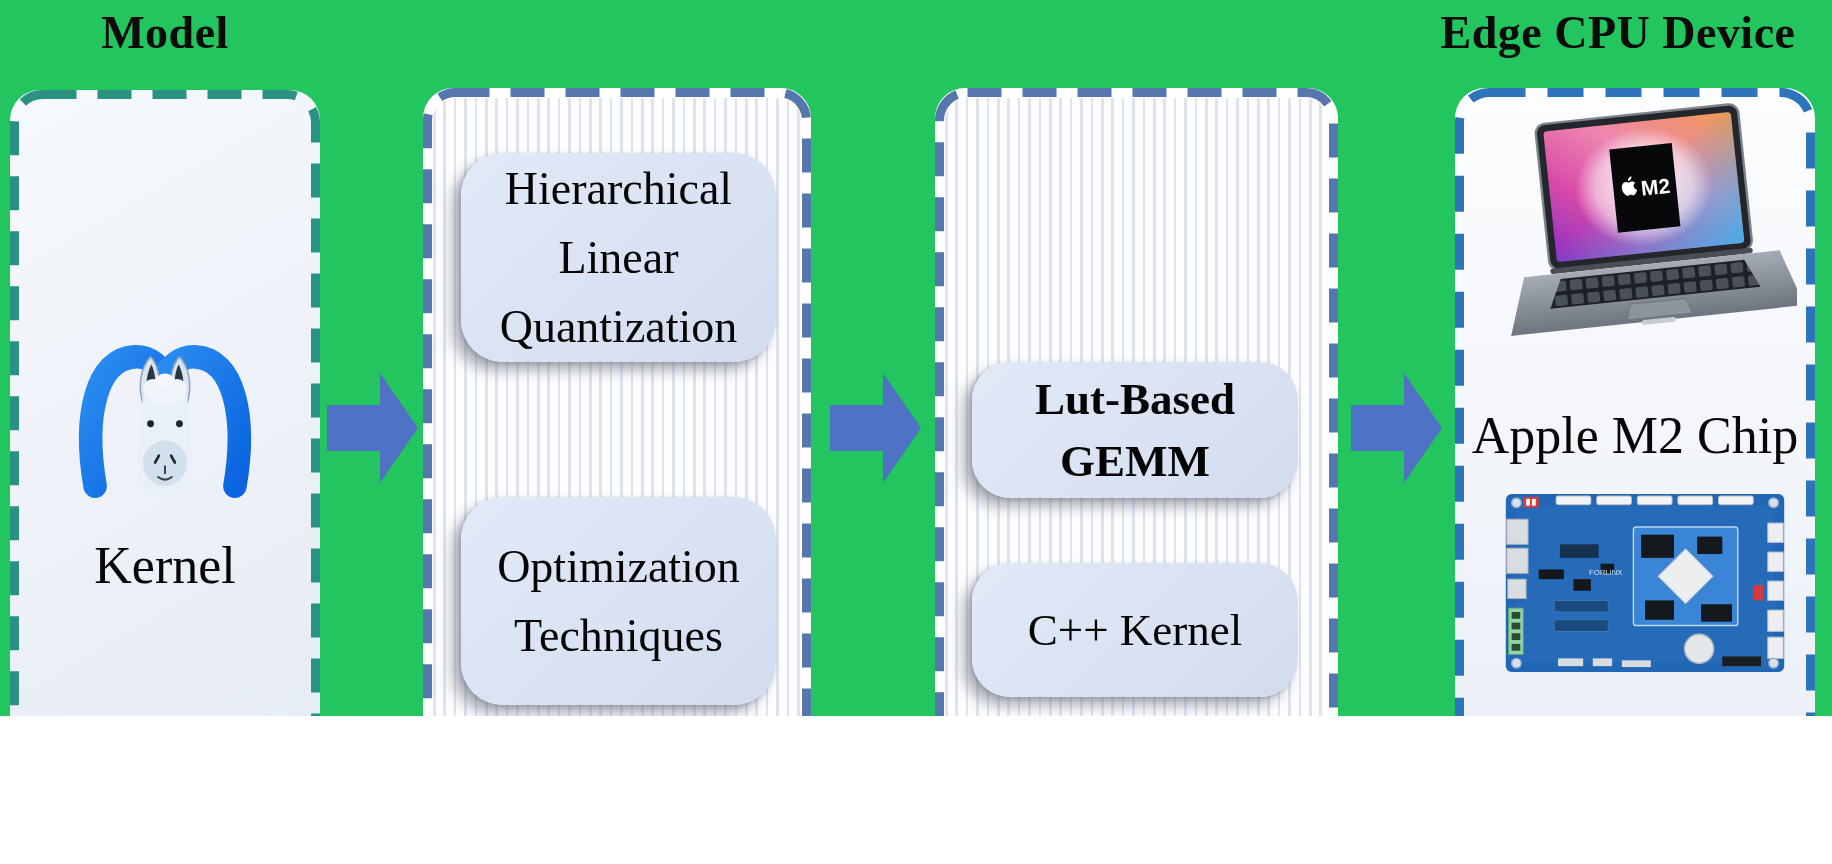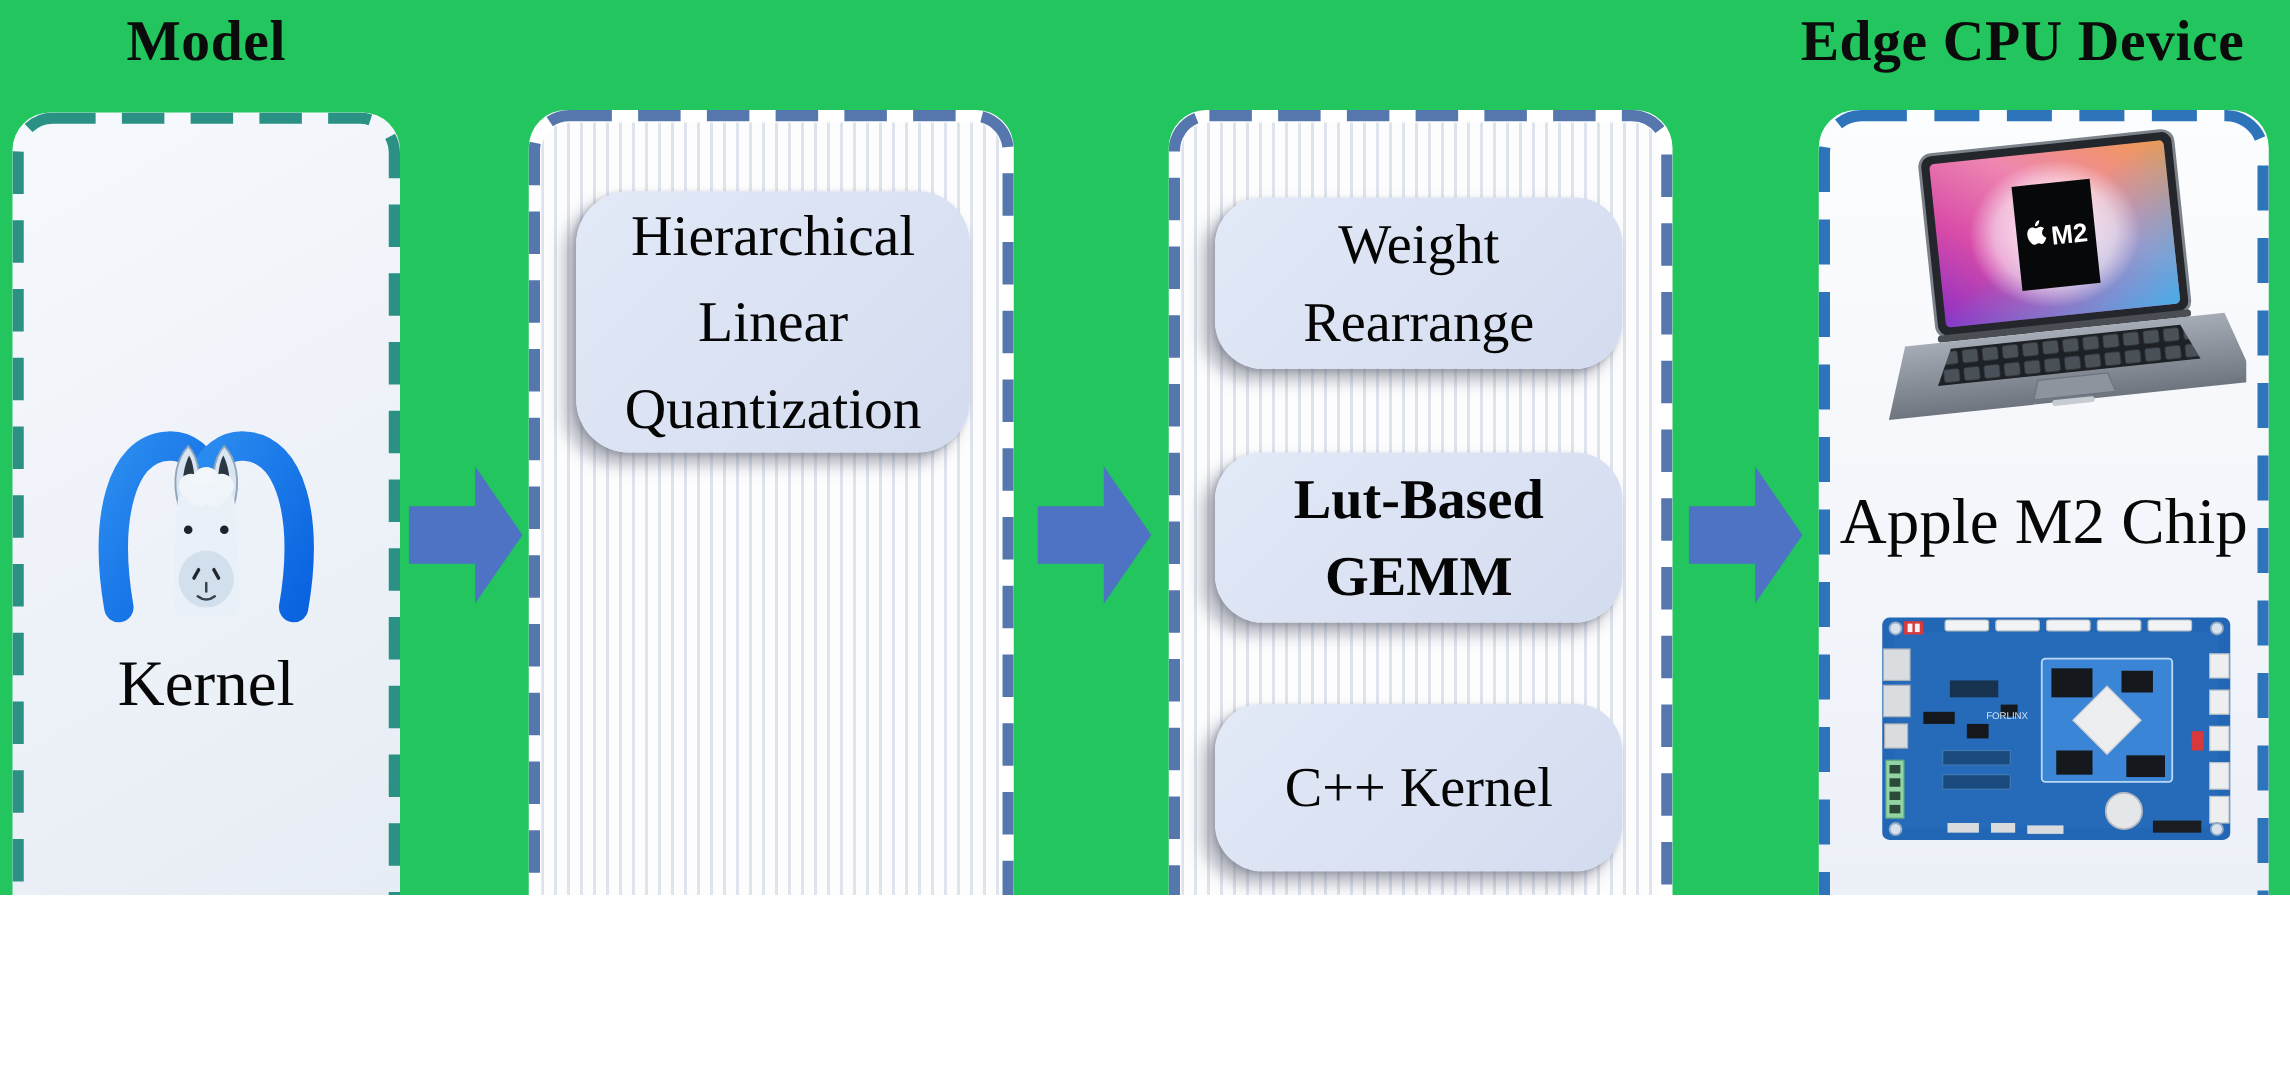--- a/index.html
+++ b/index.html
@@ -33,20 +33,21 @@
     background:linear-gradient(135deg,#e2e9f7 0%,#dae2f3 55%,#d3dcef 100%);
     box-shadow:-9px 9px 13px rgba(105,110,125,0.50), -2px 2px 4px rgba(105,110,125,0.35);
     display:flex;align-items:center;justify-content:center;text-align:center;
     font-size:46px;line-height:1.5;color:#050505;padding:0 14px;box-sizing:border-box;
   }
   .soft-box.small{font-size:45px;line-height:1.38;border-radius:38px;}
   .arrow{position:absolute;width:92px;height:112px;}
   .big-label{
     position:absolute;width:100%;text-align:center;font-size:52px;line-height:60px;color:#070707;
     white-space:nowrap;
+    margin-top:18px;
   }
   .device-figure{position:absolute;}
 </style>
 </head>
 <body>
 
 <div class="canvas">
 
   <div class="col-header" style="left:-10px;width:350px;">Model</div>
   <div class="col-header" style="left:1427px;width:382px;">Edge CPU Device</div>
@@ -87,28 +88,28 @@
 
     <div class="big-label" style="top:428px;">Kernel</div>
   </div>
 
   <div class="panel panel-quant panel-stripes">
     <div class="stripes"></div>
     <svg class="border" viewBox="0 0 388 680" preserveAspectRatio="none">
       <rect x="4.5" y="4.5" width="379" height="671" rx="28" fill="none" stroke="#5577AD" stroke-width="9" stroke-dasharray="34 21"></rect>
     </svg>
     <div class="soft-box" style="left:38px;top:65px;width:315px;height:209px;">Hierarchical Linear Quantization</div>
+    <div class="soft-box" style="left:38px;top:409px;width:315px;height:208px;">Optimization Techniques</div>
   </div>
 
   <div class="panel panel-infer panel-stripes">
     <div class="stripes"></div>
     <svg class="border" viewBox="0 0 403 679" preserveAspectRatio="none">
       <rect x="4.5" y="4.5" width="394" height="670" rx="28" fill="none" stroke="#5577AD" stroke-width="9" stroke-dasharray="34 21"></rect>
     </svg>
-    <div class="soft-box small" style="left:37px;top:70px;width:326px;height:137px;">Weight Rearrange</div>
     <div class="soft-box small" style="left:37px;top:274px;width:326px;height:136px;font-weight:bold;">Lut-Based GEMM</div>
     <div class="soft-box small" style="left:37px;top:475px;width:326px;height:134px;">C++ Kernel</div>
   </div>
 
   <div class="panel panel-edge">
     <svg class="border" viewBox="0 0 360 680" preserveAspectRatio="none">
       <rect x="4.5" y="4.5" width="351" height="671" rx="30" fill="none" stroke="#2D74BA" stroke-width="9" stroke-dasharray="36 22"></rect>
     </svg>
 
     <svg class="device-figure" style="left:28px;top:6px;width:314px;height:296px;" viewBox="0 0 330 300">

